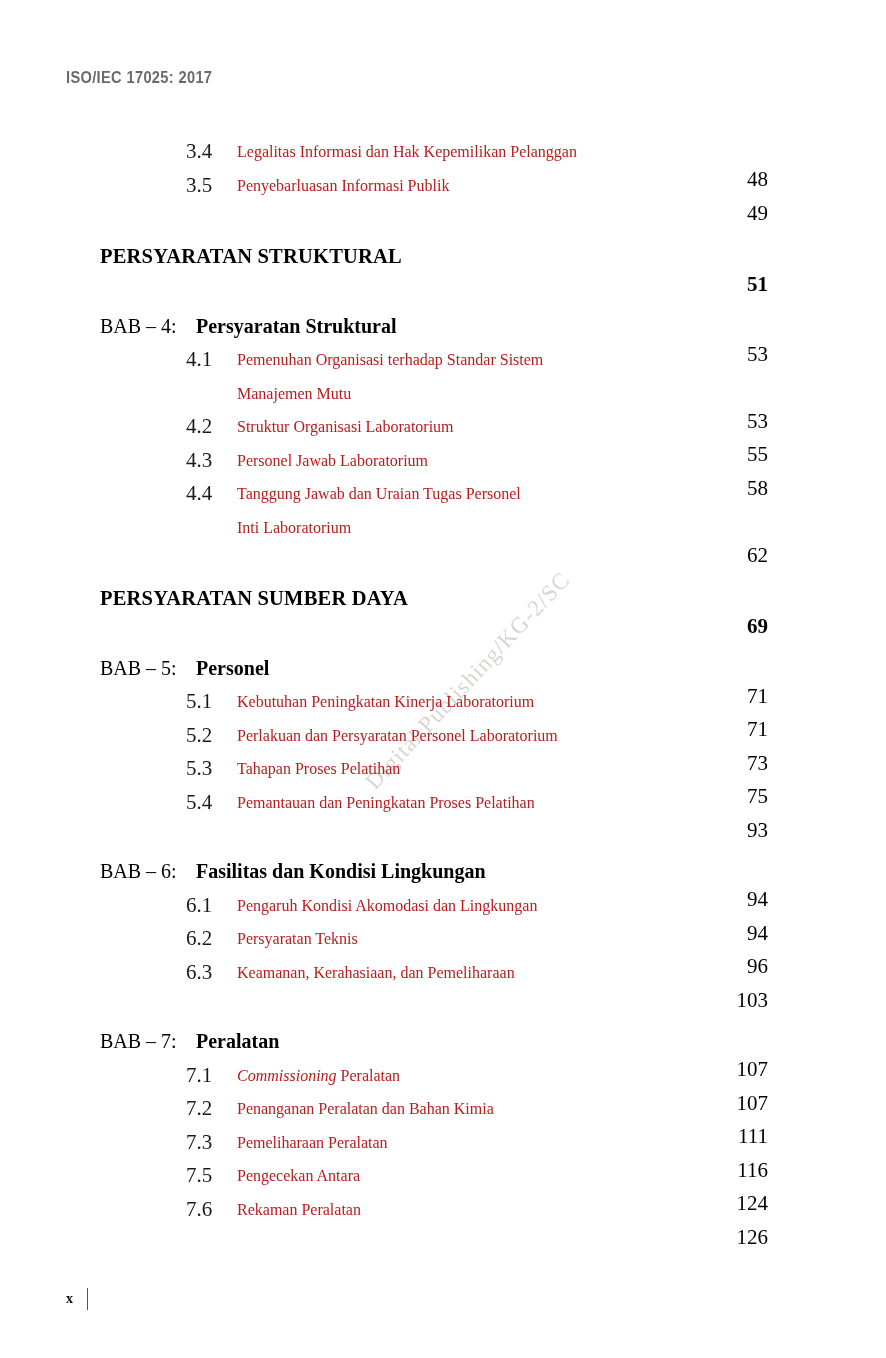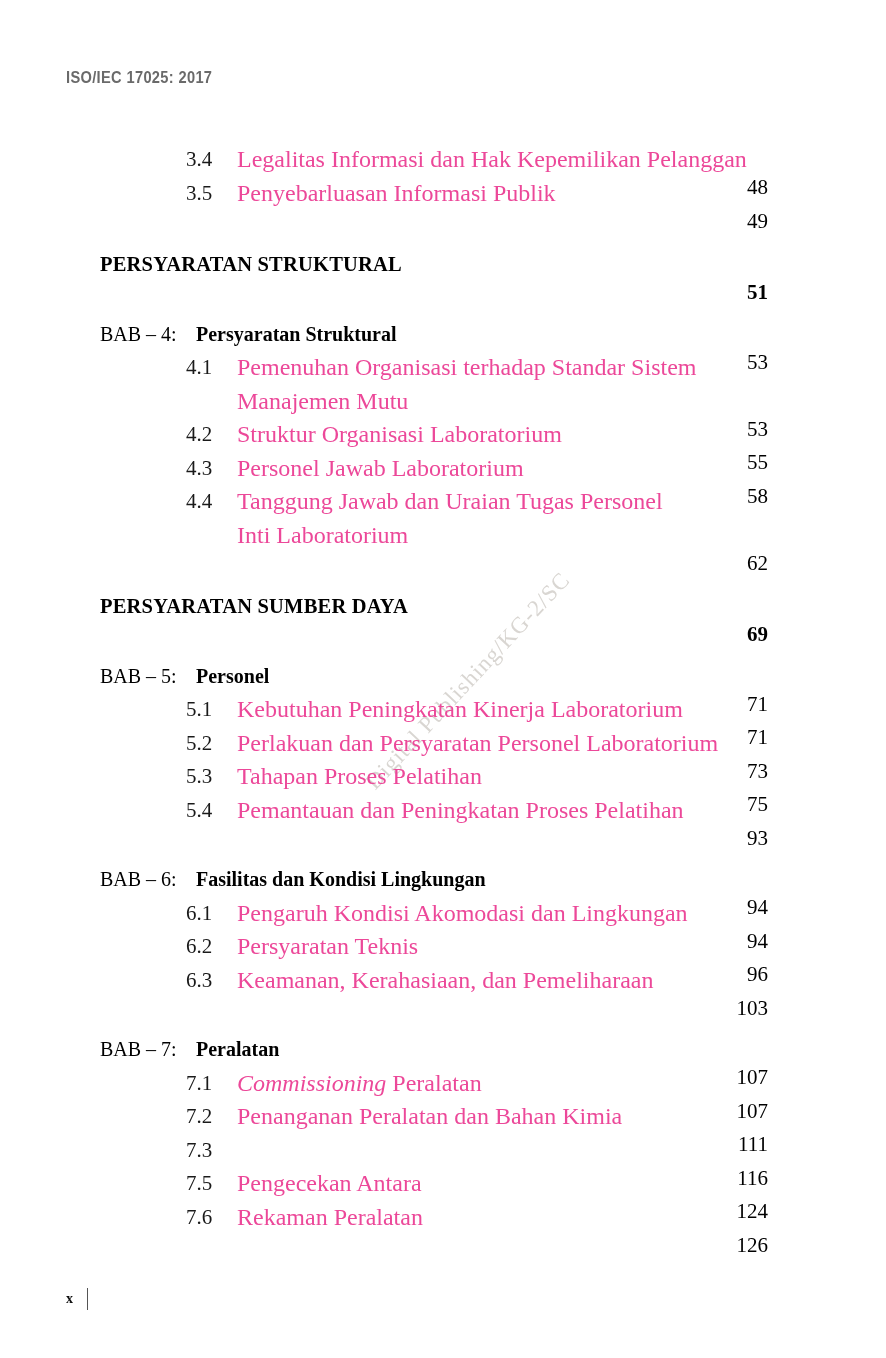--- a/index.html
+++ b/index.html
@@ -46,21 +46,21 @@
     color: #d9d6d2;
     white-space: nowrap;
     pointer-events: none;
     z-index: 0;
   }
 
   
   .toc {
     position: absolute;
     left: 0;
-    top: 8px;
+    top: 0;
     width: 886px;
     z-index: 2;
   }
 
   .row {
     position: relative;
     height: 33.5px;
     line-height: 33.5px;
   }
   .row.gap-big { margin-top: 38px; }
@@ -71,22 +71,22 @@
     left: 186px;
     width: 46px;
     text-align: left;
     font-size: 21px;
     color: #1a1a1a;
   }
   .title-col {
     position: absolute;
     left: 237px;
     right: 140px;
-    font-size: 24px;
-    color: #ec4899;
+    font-size: 16px;
+    color: #b91c1c;
     white-space: nowrap;
   }
   .page-col {
     position: absolute;
     left: 700px;
     width: 68px;
     text-align: right;
     font-size: 21px;
     color: #000000;
     margin-top: 28px;
@@ -260,20 +260,21 @@
       <span class="title-col"><em>Commissioning</em><span> Peralatan</span></span>
       <span class="page-col">107</span>
     </div>
     <div class="row item">
       <span class="num-col">7.2</span>
       <span class="title-col">Penanganan Peralatan dan Bahan Kimia</span>
       <span class="page-col">111</span>
     </div>
     <div class="row item">
       <span class="num-col">7.3</span>
+      <span class="title-col">Pemeliharaan Peralatan</span>
       <span class="page-col">116</span>
     </div>
     <div class="row item">
       <span class="num-col">7.5</span>
       <span class="title-col">Pengecekan Antara</span>
       <span class="page-col">124</span>
     </div>
     <div class="row item">
       <span class="num-col">7.6</span>
       <span class="title-col">Rekaman Peralatan</span>

